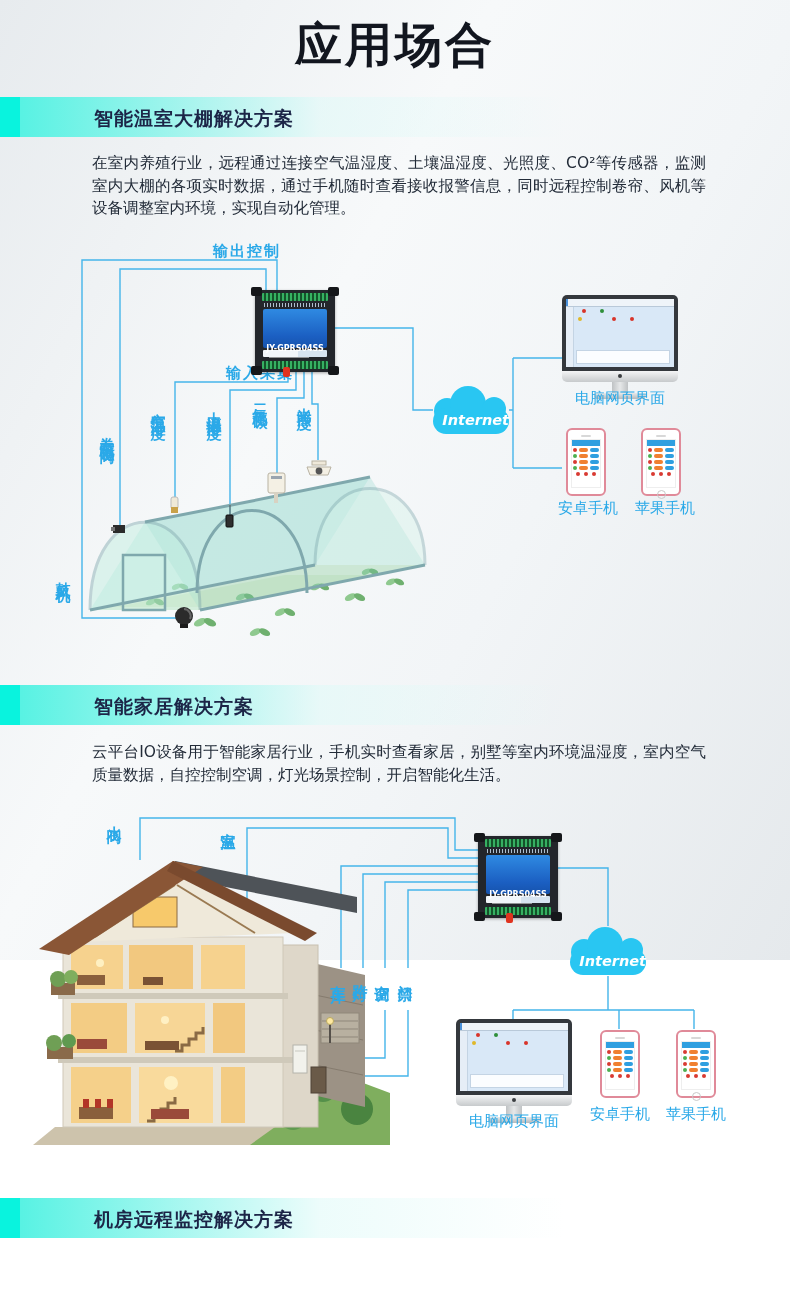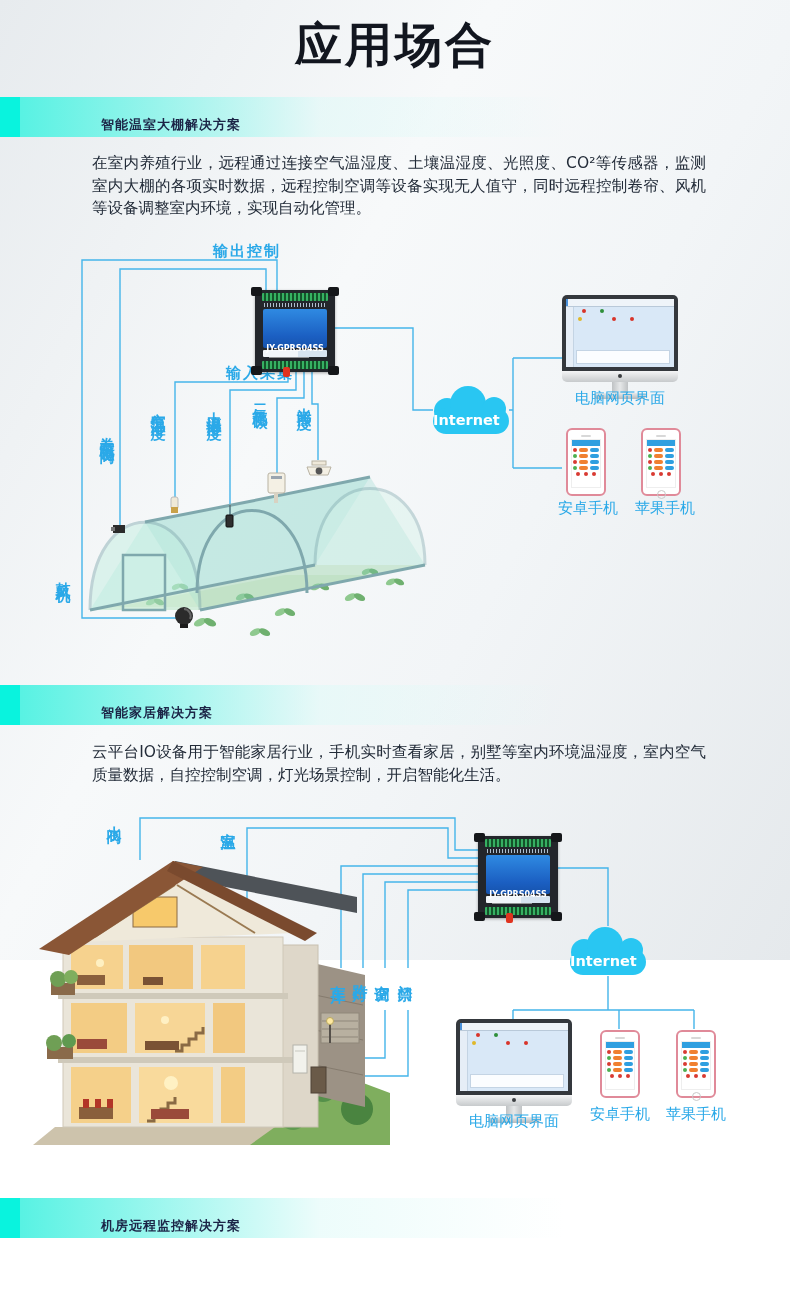--- a/index.html
+++ b/index.html
@@ -7,22 +7,22 @@
        font-family:"DejaVu Sans","Liberation Sans",sans-serif;}
   .page{position:relative;width:790px;height:960px;
         background:linear-gradient(118deg,#e7ebee 0%,#f7f9fa 38%,#f2f5f7 62%,#e5e9ec 100%);}
   .page-title{position:absolute;left:0;top:14px;width:790px;text-align:center;
         font-size:47px;font-weight:bold;color:#12161f;letter-spacing:3px;margin:0;}
   
   .sec-head{position:absolute;left:0;width:790px;height:40px;}
   .accent-sq{position:absolute;left:0;top:0;width:20px;height:40px;background:#09f3de;}
   .accent-grad{position:absolute;left:20px;top:0;width:545px;height:40px;
         background:linear-gradient(to right,#58f2e3 0%,rgba(222,250,248,0.55) 55%,rgba(245,250,250,0) 100%);}
-  .sec-title{position:absolute;left:93px;top:0;margin:8px;line-height:40px;
-        font-size:13px;font-weight:bold;color:#1c2547;letter-spacing:1px;}
+  .sec-title{position:absolute;left:93px;top:0;margin:1px;line-height:40px;
+        font-size:19px;font-weight:bold;color:#1c2547;letter-spacing:1px;}
   .sec-body{position:absolute;left:92px;width:614px;margin:0;
         font-size:15.5px;line-height:22.5px;color:#222b38;text-align:justify;}
   
   .diagram{position:absolute;left:0;width:790px;}
   .lines{position:absolute;left:0;top:0;}
   .hlabel{position:absolute;color:#2ba9e8;font-weight:bold;font-size:15px;letter-spacing:2px;white-space:nowrap;}
   .vlabel{position:absolute;color:#2ba9e8;font-weight:bold;font-size:15px;
         writing-mode:vertical-rl;text-orientation:upright;letter-spacing:3px;line-height:1;}
   .dev-caption{position:absolute;color:#2ba9e8;font-weight:normal;font-size:15px;text-align:center;white-space:nowrap;}
   
@@ -44,22 +44,22 @@
         background:linear-gradient(90deg,#f2f6fa 0 55%,#d7e4f0 55% 100%);}
   .iomod .antenna{position:absolute;bottom:-5px;left:28px;width:7px;height:10px;
         background:#e0331f;border-radius:2px;}
   
   .cloud{position:absolute;width:76px;height:52px;}
   .cloud i{position:absolute;background:#29c6f2;border-radius:50%;}
   .cloud .c1{width:26px;height:26px;left:1px;top:13px;}
   .cloud .c2{width:36px;height:36px;left:17px;top:1px;}
   .cloud .c3{width:24px;height:24px;right:3px;top:12px;}
   .cloud .cb{left:0;right:0;bottom:3px;height:26px;border-radius:13px;}
-  .cloud .lbl{position:absolute;left:0;right:0;bottom:9px;text-align:left;
-        color:#fff;font-size:14.5px;font-weight:bold;}
+  .cloud .lbl{position:absolute;left:0;right:0;bottom:9px;text-align:right;
+        color:#fff;font-size:14.5px;font-weight:bold;font-style:italic;}
   
   .monitor{position:absolute;width:116px;}
   .m-screen{height:76px;background:#34383d;border-radius:5px 5px 0 0;padding:4px;box-sizing:border-box;}
   .m-display{position:relative;width:100%;height:100%;background:#d9e8f7;overflow:hidden;}
   .m-tool{height:7px;background:#eff4f9;border-bottom:1px solid #b9c9d9;
         box-shadow:inset 2px 0 0 #4a90d9;}
   .m-side{position:absolute;left:0;top:8px;bottom:0;width:7px;background:#e6eef7;border-right:1px solid #c4d4e4;}
   .mdot{position:absolute;width:4px;height:4px;border-radius:50%;}
   .m-log{position:absolute;left:10px;right:4px;bottom:3px;height:12px;background:#fbfdff;border:1px solid #c4d4e4;}
   .m-chin{height:11px;background:linear-gradient(#f4f5f6,#c7cacc);border-radius:0 0 5px 5px;position:relative;}
@@ -88,21 +88,21 @@
 
 <div class="page">
 
   <h1 class="page-title">应用场合</h1>
 
   <div class="sec-head" style="top:97px">
     <div class="accent-sq"></div>
     <div class="accent-grad"></div>
     <h2 class="sec-title">智能温室大棚解决方案</h2>
   </div>
-  <p class="sec-body" style="top:152px">在室内养殖行业，远程通过连接空气温湿度、土壤温湿度、光照度、CO²等传感器，监测室内大棚的各项实时数据，远程控制空调等设备实现无人值守，同时远程控制卷帘、风机等设备调整室内环境，实现自动化管理。</p>
+  <p class="sec-body" style="top:152px">在室内养殖行业，远程通过连接空气温湿度、土壤温湿度、光照度、CO²等传感器，监测室内大棚的各项实时数据，通过手机随时查看接收报警信息，同时远程控制卷帘、风机等设备调整室内环境，实现自动化管理。</p>
 
   <div class="diagram" style="top:240px;height:445px">
 
     <svg class="lines" width="790" height="445" viewBox="0 0 790 445">
       <g fill="none" stroke="#45b5ea" stroke-width="1.4">
         <path d="M277,50 V20 H82 V378 H180"></path>
         <path d="M266,50 V29 H120 V290"></path>
         <path d="M288,132 V142 H175 V270"></path>
         <path d="M296,132 V150 H230 V278"></path>
         <path d="M304,132 V158 H277 V236"></path>

